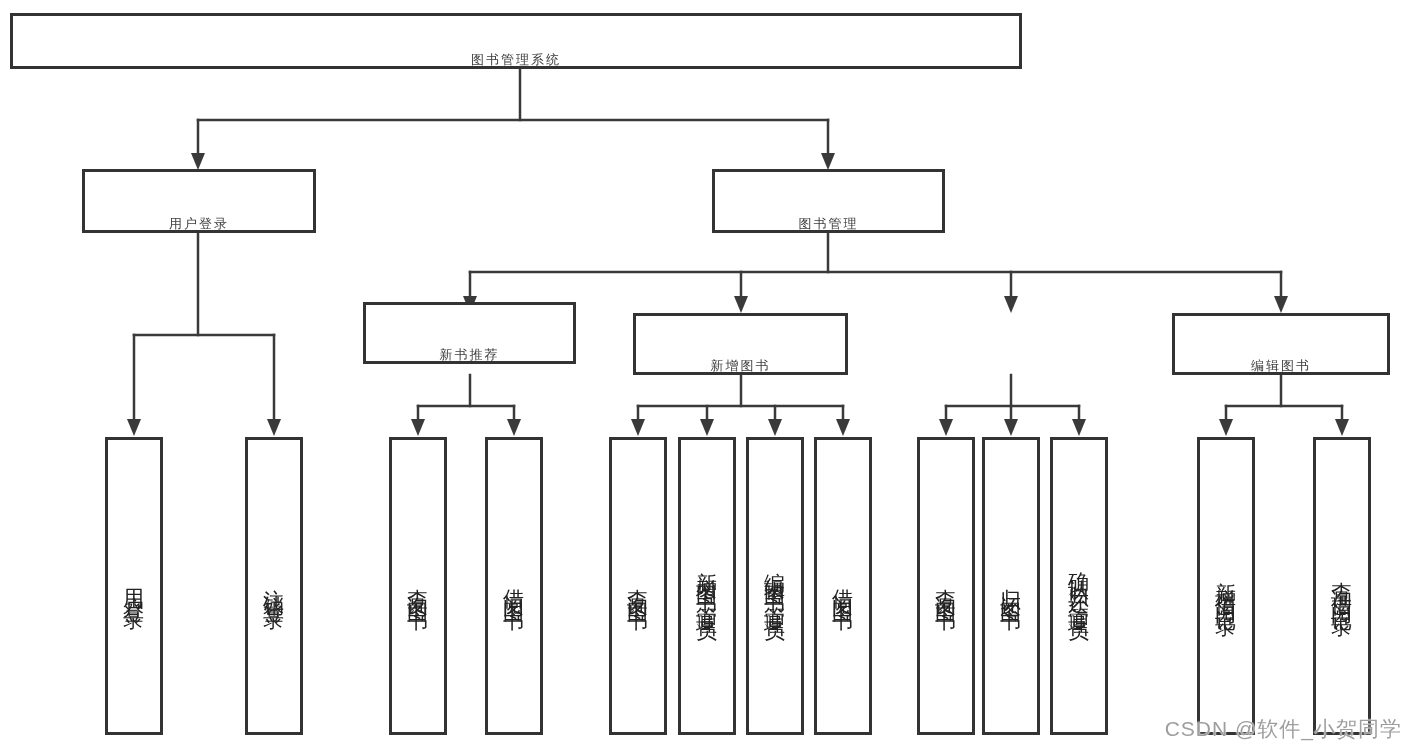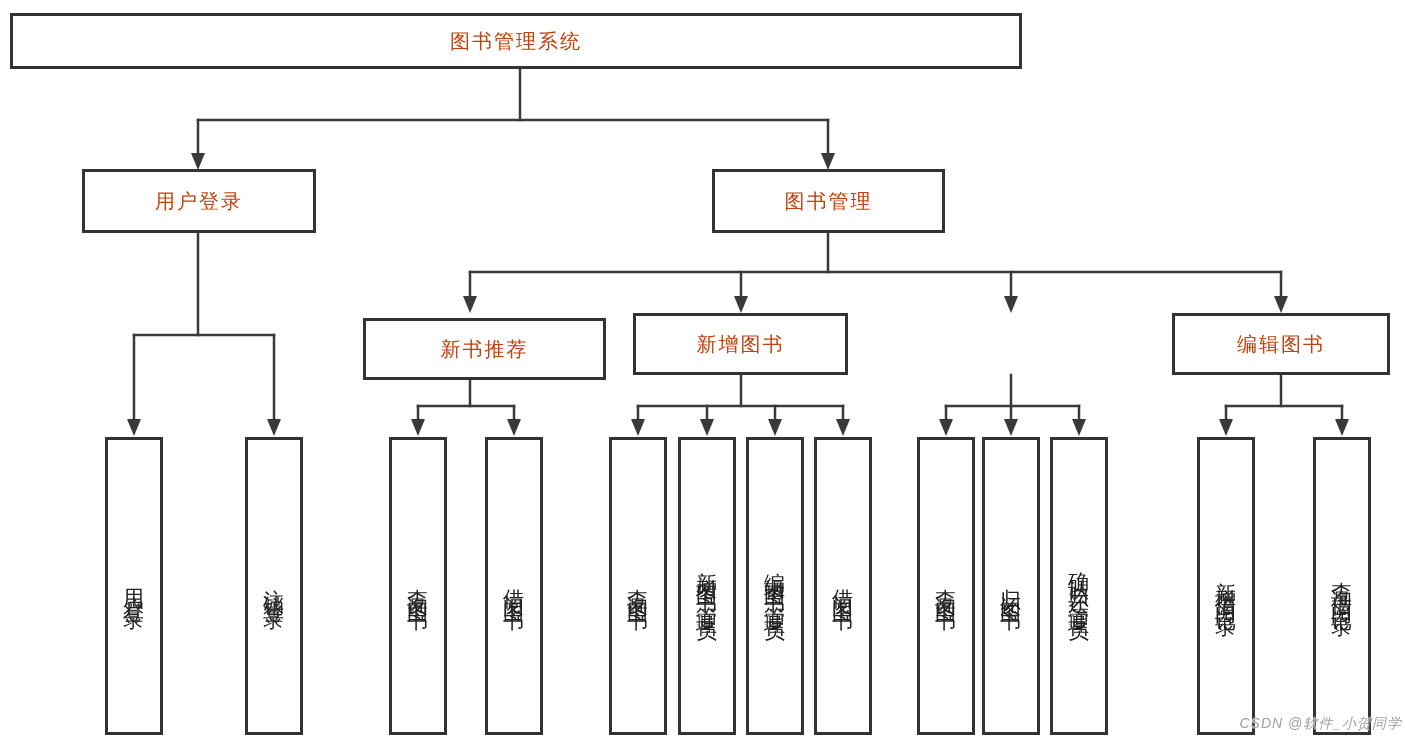--- a/index.html
+++ b/index.html
@@ -15,24 +15,24 @@
   .stage svg.connectors {
     position: absolute;
     left: 0; top: 0;
     width: 1405px; height: 747px;
   }
   .box {
     position: absolute;
     border: 3px solid #333333;
     background: #ffffff;
     display: flex;
-    align-items: center;
+    align-items: flex-end;
     justify-content: center;
-    color: #c2410c;
-    font-size: 20px;
+    color: #404040;
+    font-size: 13px;
     letter-spacing: 2px;
     line-height: 1;
   }
   .leaf {
     position: absolute;
     top: 437px;
     width: 58px;
     height: 298px;
     border: 3px solid #333333;
     background: #ffffff;
@@ -46,26 +46,25 @@
     font-size: 21px;
     letter-spacing: 7px;
     line-height: 1;
     color: #222222;
     white-space: nowrap;
   }
   .watermark {
     position: absolute;
     top: 715px;
     right: 3px;
-    font-size: 14px;
+    font-size: 21px;
     letter-spacing: 1px;
     color: #9e9e9e;
     text-shadow: 0 0 2px #ffffff, 0 0 1px #ffffff;
     z-index: 5;
-    font-style: italic;
   }
 </style>
 </head>
 <body>
 
 <div class="stage">
 
   <svg class="connectors" viewBox="0 0 1405 747" xmlns="http://www.w3.org/2000/svg">
     <g stroke="#3a3a3a" stroke-width="2.5" fill="none" stroke-linecap="square">
 
@@ -139,21 +138,21 @@
     <span>图书管理系统</span>
   </div>
 
   <div class="box" style="left:82px;top:169px;width:234px;height:64px">
     <span>用户登录</span>
   </div>
   <div class="box" style="left:712px;top:169px;width:233px;height:64px">
     <span>图书管理</span>
   </div>
 
-  <div class="box" style="left:363px;top:318px;width:243px;height:62px">
+  <div class="box" style="left:363px;top:302px;width:213px;height:62px">
     <span>新书推荐</span>
   </div>
   <div class="box" style="left:633px;top:313px;width:215px;height:62px">
     <span>新增图书</span>
   </div>
   <div class="box" style="left:1172px;top:313px;width:218px;height:62px">
     <span>编辑图书</span>
   </div>
 
   <div class="leaf" style="left:105px">

